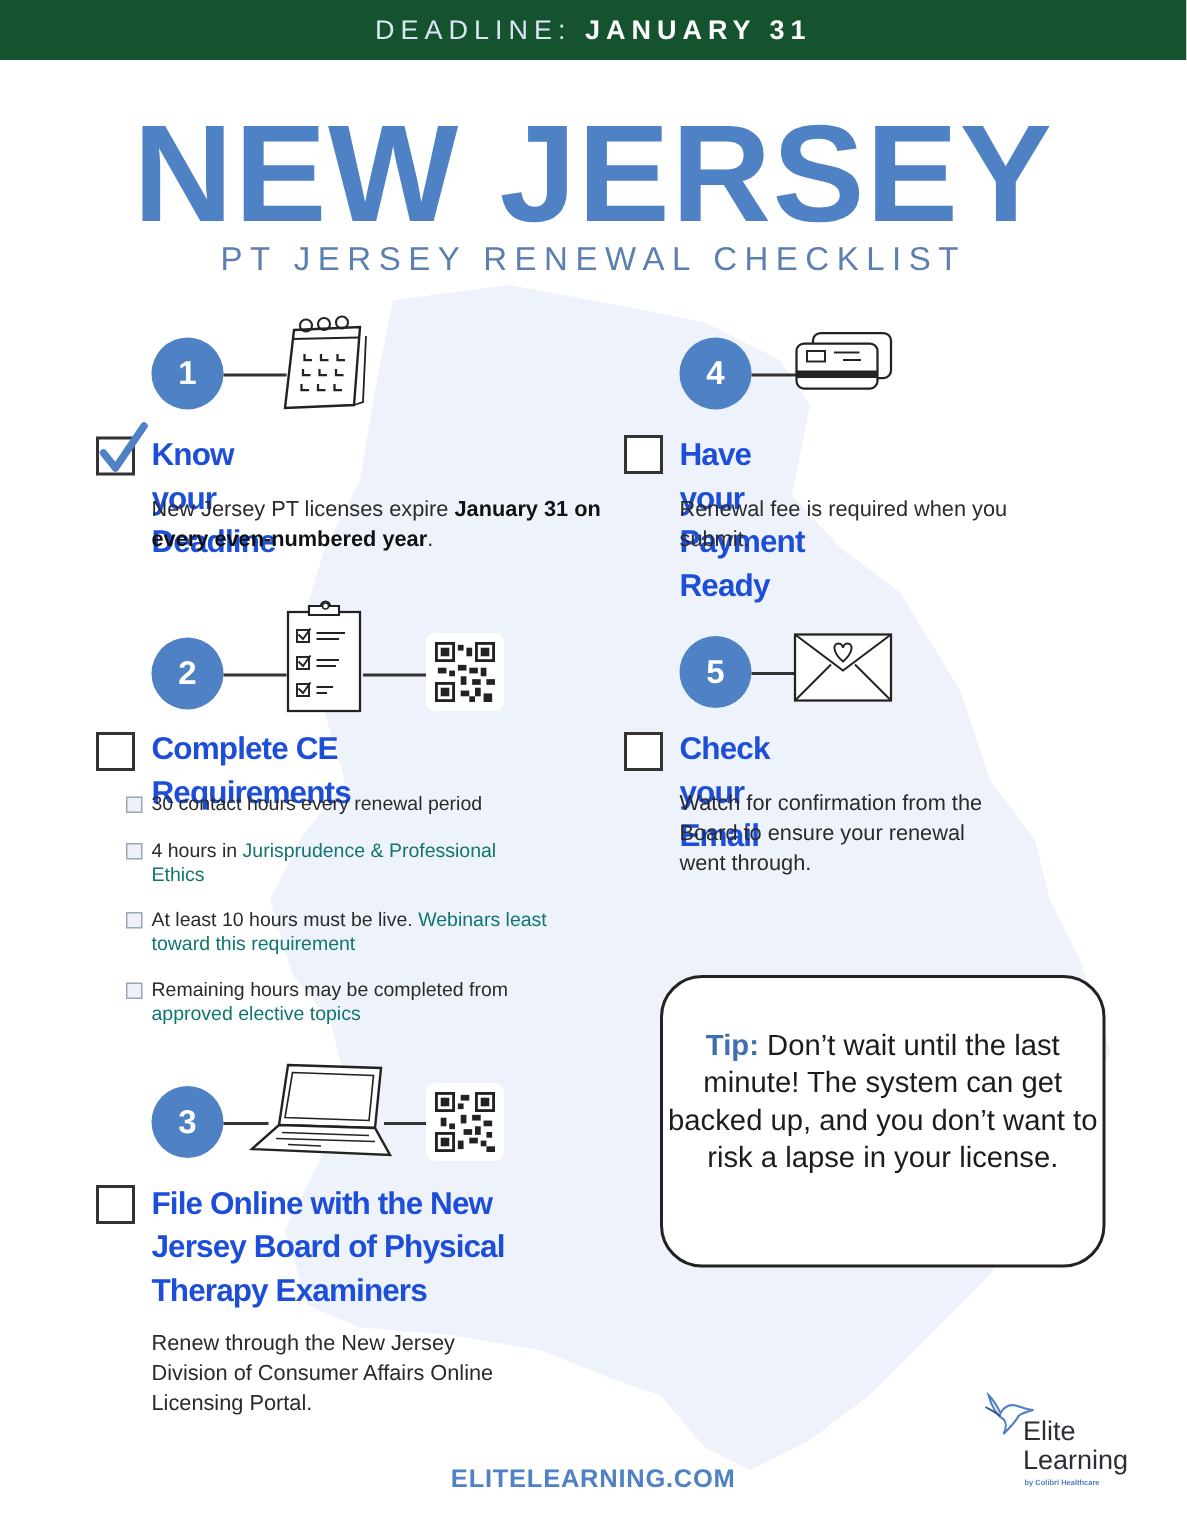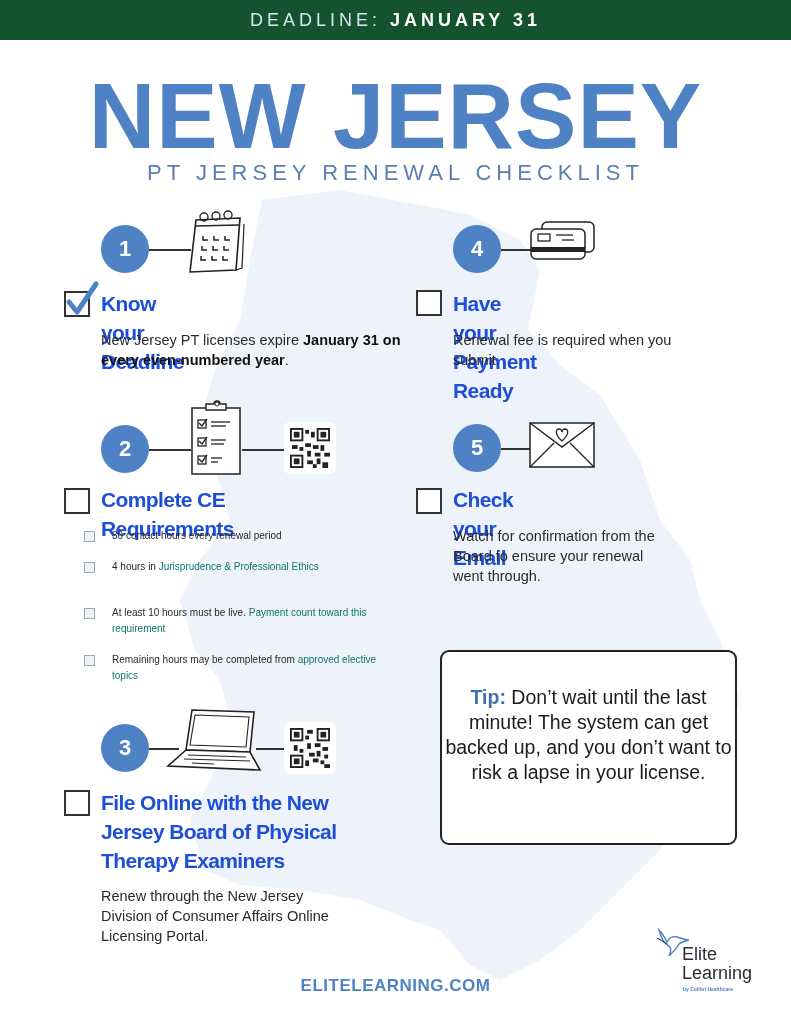--- a/index.html
+++ b/index.html
@@ -18,25 +18,25 @@
   .step { position: absolute; z-index: 2; }
   .num { position: absolute; width: 48px; height: 48px; border-radius: 50%; background: #4f81c5; color: #fff; font-weight: 700; font-size: 22px; text-align: center; line-height: 48px; }
   .conn { position: absolute; height: 1.5px; background: #333; }
   .illus { position: absolute; }
   .qr { position: absolute; width: 52px; height: 52px; background: #fff; border-radius: 6px; padding: 6px; }
   .chk { position: absolute; width: 26px; height: 26px; border: 2px solid #333; background: #fff; }
   .h { position: absolute; font-size: 21px; font-weight: 700; color: #1d4ed8; letter-spacing: -0.6px; line-height: 29px; }
   .p { position: absolute; font-size: 14.5px; color: #2a2a2a; line-height: 20px; }
   .p b { font-weight: 700; color: #111; }
 
-  .subitem { position: absolute; font-size: 10px; line-height: 16px; color: #2a2a2a; padding-left: 28px; }
+  .subitem { position: absolute; font-size: 13px; line-height: 16px; color: #2a2a2a; padding-left: 17px; }
   .subitem::before { content: ""; position: absolute; left: 0; top: 3px; width: 9px; height: 9px; border: 1px solid #9aa7b8; background: #eef2f8; }
   .subitem b { font-weight: 400; color: #0f766e; }
 
-  .tip { position: absolute; left: 440px; top: 650px; width: 297px; height: 195px; border: 2.5px solid #222; border-radius: 9px; background: #fff; z-index: 2; text-align: center; padding-top: 33px; font-size: 19.5px; line-height: 25px; color: #1c1c1c; }
+  .tip { position: absolute; left: 440px; top: 650px; width: 297px; height: 195px; border: 2.5px solid #222; border-radius: 28px; background: #fff; z-index: 2; text-align: center; padding-top: 33px; font-size: 19.5px; line-height: 25px; color: #1c1c1c; }
   .tip .tl { color: #3f6fb0; font-weight: 700; }
 
   .footer { position: absolute; left: 0; top: 976px; width: 791px; text-align: center; font-size: 17px; font-weight: 700; color: #4f81c5; letter-spacing: 0.5px; z-index: 2; }
 
   .logo { position: absolute; left: 655px; top: 928px; width: 110px; height: 68px; z-index: 2; }
   .logo .w1, .logo .w2 { position: absolute; left: 27px; font-size: 18px; color: #2a2f36; line-height: 18px; }
   .logo .w1 { top: 17px; }
   .logo .w2 { top: 36px; }
   .logo .sub { position: absolute; left: 28px; top: 58px; font-size: 5px; color: #4f81c5; font-weight: 700; }
 </style>
@@ -154,21 +154,21 @@
   </svg>
   <div class="chk" style="left:64px;top:488px;"></div>
   <div class="h" style="left:101px;top:485px;">Complete CE Requirements</div>
   <div class="subitem" style="left:84px;top:528px;width:320px;">
     <span>30 contact hours every renewal period</span><b></b>
   </div>
   <div class="subitem" style="left:84px;top:559px;width:260px;">
     <span>4 hours in </span><b>Jurisprudence &amp; Professional Ethics</b>
   </div>
   <div class="subitem" style="left:84px;top:605px;width:320px;">
-    <span>At least 10 hours must be live. </span><b>Payment count toward this requirement</b>
+    <span>At least 10 hours must be live. </span><b>Webinars least toward this requirement</b>
   </div>
   <div class="subitem" style="left:84px;top:652px;width:300px;">
     <span>Remaining hours may be completed from </span><b>approved elective topics</b>
   </div>
 </div>
 
 <div class="step" style="left:0;top:0;">
   <div class="num" style="left:453px;top:424px;">5</div>
   <div class="conn" style="left:501px;top:448px;width:30px;"></div>
   <svg class="illus" style="left:528px;top:421px;" width="68" height="48" viewBox="0 0 68 48">

